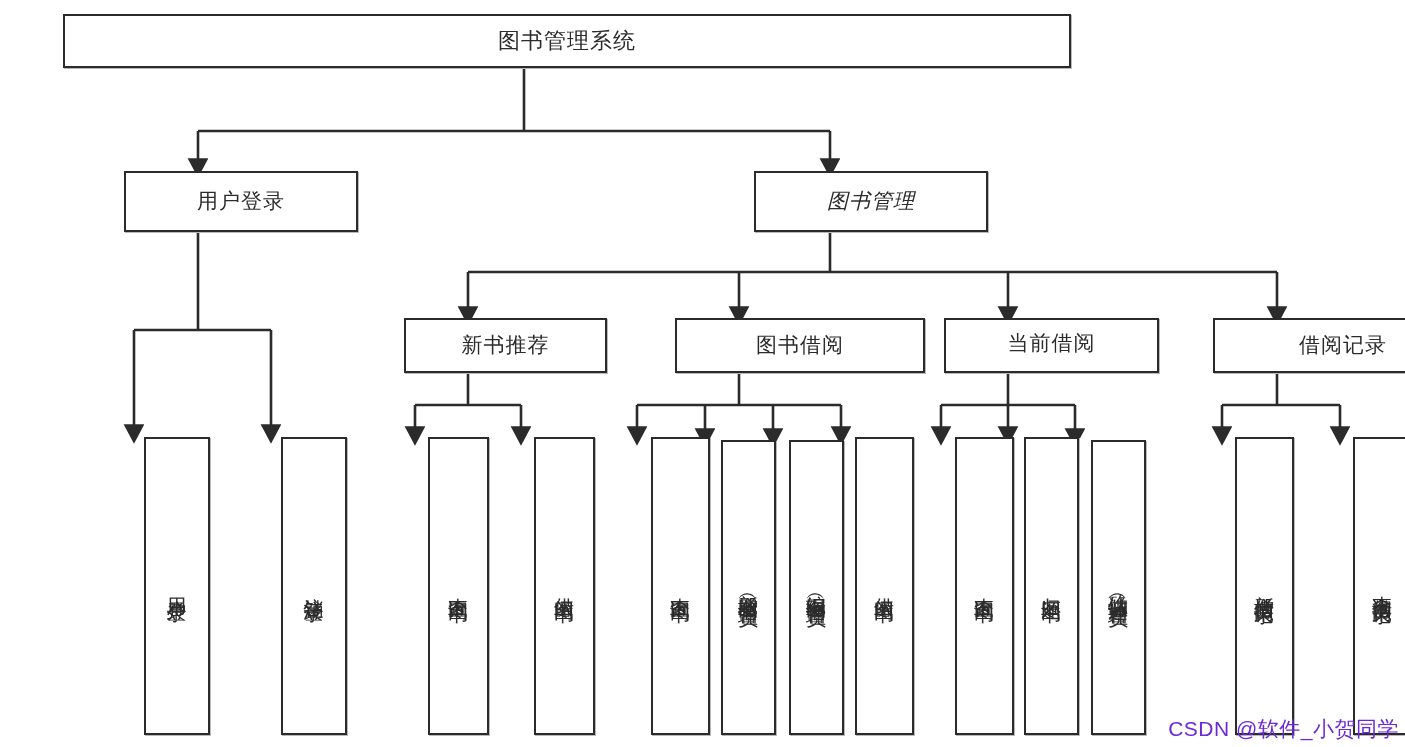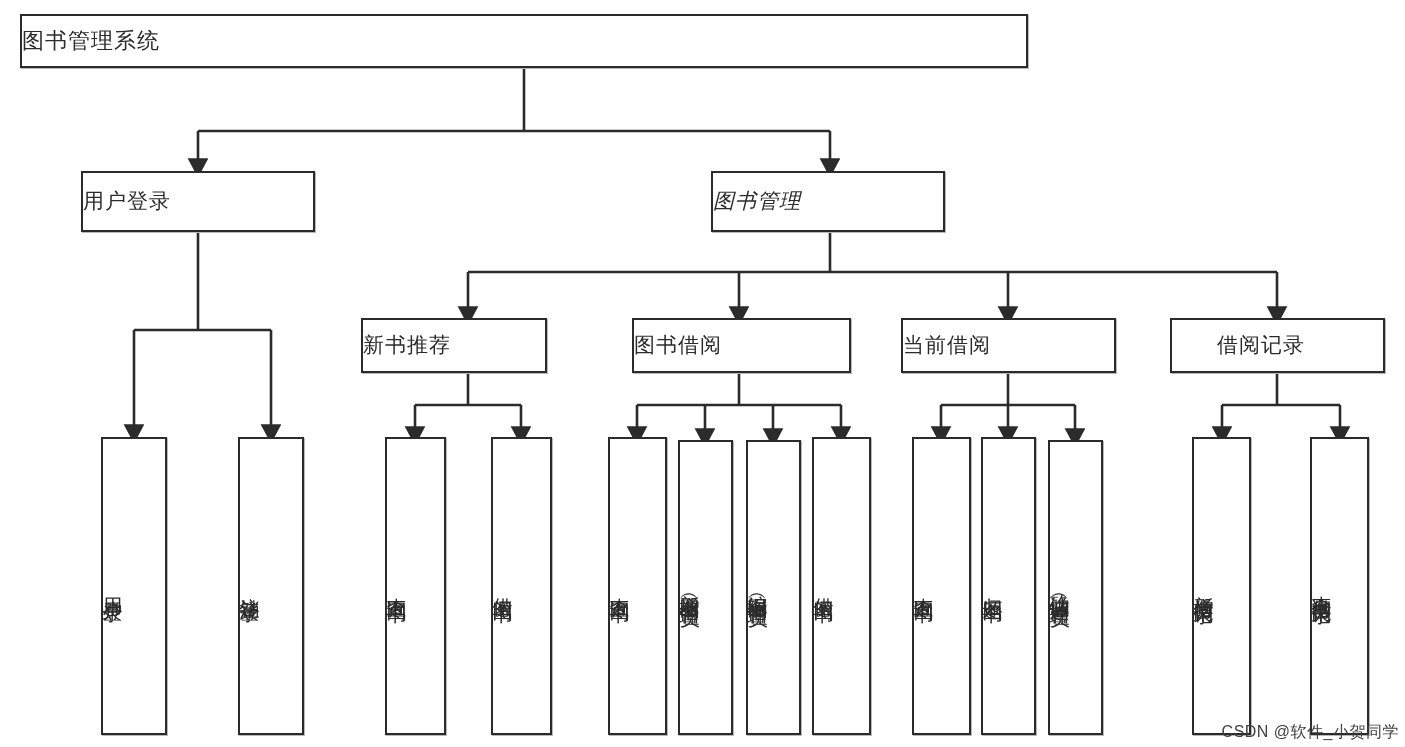--- a/index.html
+++ b/index.html
@@ -10,22 +10,23 @@
   #diagram-root{position:relative;width:1405px;height:747px;background:#fff;}
   svg#tree-svg{position:absolute;left:0;top:0;width:1405px;height:747px;display:block;}
   .node-box{
     position:absolute;
     background:#ffffff;
     border:2px solid #2b2b2b;
     box-sizing:border-box;
     box-shadow:1px 1px 0 #b9b9b9;
     display:flex;
     align-items:center;
-    justify-content:flex-start;
+    justify-content:center;
     overflow:hidden;
+    margin-left:43px;
   }
   .node-label{
     color:#2b2b2b;
     font-size:21px;
     line-height:1.15;
     letter-spacing:1px;
     white-space:nowrap;
     text-align:center;
   }
   .node-box.vertical .node-label{
@@ -34,22 +35,22 @@
     font-size:20px;
     letter-spacing:2px;
     line-height:1.0;
     white-space:nowrap;
   }
   .node-box.root .node-label{font-size:22px;}
   #watermark{
     position:absolute;
     right:6px;
     bottom:4px;
-    font-size:16px;
-    color:#404040;
+    font-size:21px;
+    color:#6d28d9;
     white-space:nowrap;
     letter-spacing:0.5px;
     pointer-events:none;
   }
 </style>
 </head>
 <body>
 
 <div id="diagram-root">
 
@@ -107,27 +108,27 @@
     <span class="node-label">图书管理系统</span>
   </div>
 
   <div class="node-box" style="left:81px;top:171px;width:234px;height:61px;">
     <span class="node-label">用户登录</span>
   </div>
   <div class="node-box" style="left:711px;top:171px;width:234px;height:61px;font-style:italic;">
     <span class="node-label">图书管理</span>
   </div>
 
-  <div class="node-box" style="left:361px;top:318px;width:186px;height:55px;">
+  <div class="node-box" style="left:361px;top:318px;width:203px;height:55px;">
     <span class="node-label">新书推荐</span>
   </div>
-  <div class="node-box" style="left:632px;top:318px;width:219px;height:55px;">
+  <div class="node-box" style="left:632px;top:318px;width:250px;height:55px;">
     <span class="node-label">图书借阅</span>
   </div>
-  <div class="node-box" style="left:901px;top:318px;width:215px;height:55px;">
+  <div class="node-box" style="left:901px;top:318px;width:215px;height:55px;font-family:Liberation Mono, monospace;">
     <span class="node-label">当前借阅</span>
   </div>
   <div class="node-box" style="left:1170px;top:318px;width:215px;height:55px;padding-left:45px;">
     <span class="node-label">借阅记录</span>
   </div>
 
   <div class="node-box vertical" style="left:101px;top:437px;width:66px;height:298px;">
     <span class="node-label">用户登录</span>
   </div>
   <div class="node-box vertical" style="left:238px;top:437px;width:66px;height:298px;">

